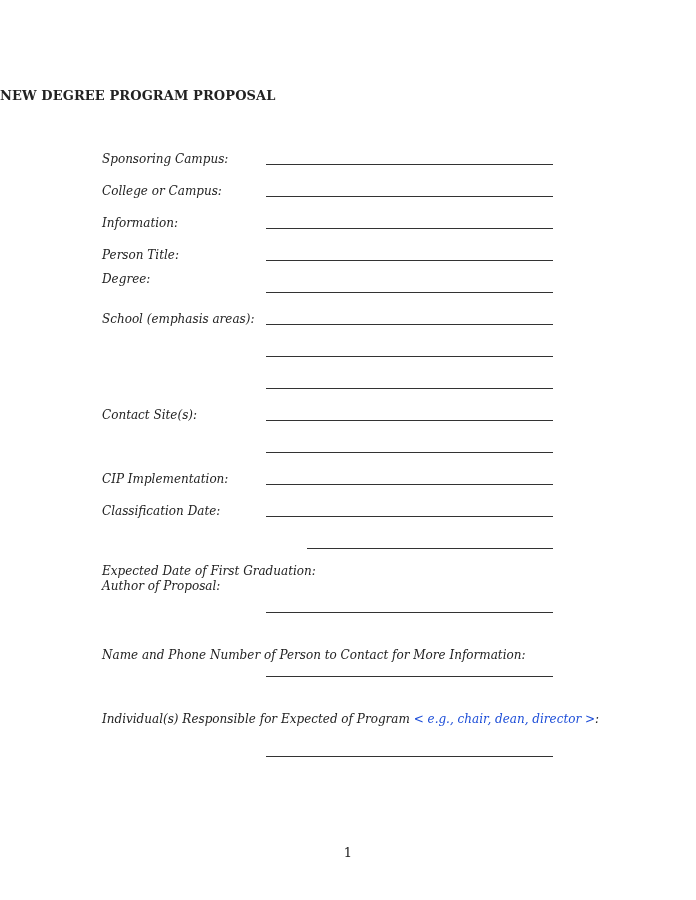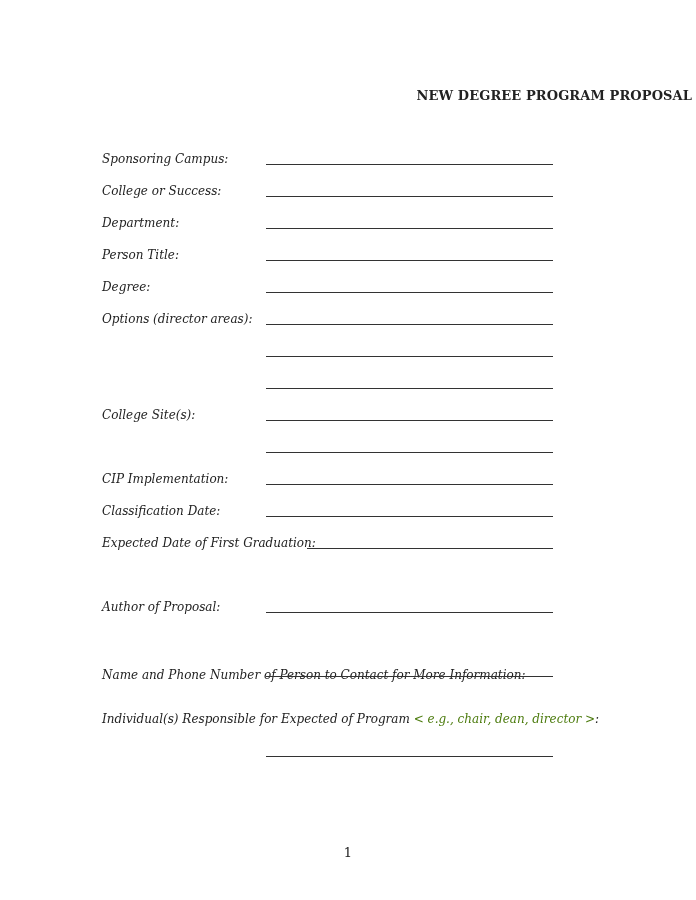--- a/index.html
+++ b/index.html
@@ -1,64 +1,64 @@
 <!DOCTYPE html>
 <html><head>
   <meta charset="utf-8">
   <style>
     html, body { margin:0; padding:0; background:#ffffff; }
     body { width:696px; height:900px; position:relative; overflow:hidden;
       font-family:"DejaVu Serif","Liberation Serif",serif; color:#222; }
-    .title { position:absolute; top:88px; left:0; width:692px; text-align:right;
+    .title { position:absolute; top:88px; left:0; width:692px; text-align:left;
       font-weight:bold; font-size:13px; letter-spacing:0.1px; }
     .label { position:absolute; left:102px; font-size:12px; white-space:nowrap;font-style:italic; }
     .line { position:absolute; left:266px; width:287px; height:0; border-top:1px solid #333; }
-    .hint { color:#4d7c0f; }
+    .hint { color:#1d4ed8; }
     .pagenum { position:absolute; top:845px; left:0; width:696px; text-align:center; font-size:13px; }
   </style>
 </head>
 <body>
 
 <div class="title">NEW DEGREE PROGRAM PROPOSAL</div>
 
 <div class="label" style="top:152px">Sponsoring Campus:</div>
 <div class="line" style="top:164px"></div>
 
-<div class="label" style="top:184px">College or Success:</div>
+<div class="label" style="top:184px">College or Campus:</div>
 <div class="line" style="top:196px"></div>
 
-<div class="label" style="top:216px">Department:</div>
+<div class="label" style="top:216px">Information:</div>
 <div class="line" style="top:228px"></div>
 
 <div class="label" style="top:248px">Person Title:</div>
 <div class="line" style="top:260px"></div>
 
-<div class="label" style="top:280px">Degree:</div>
+<div class="label" style="top:272px">Degree:</div>
 <div class="line" style="top:292px"></div>
 
-<div class="label" style="top:312px">Options (director areas):</div>
+<div class="label" style="top:312px">School (emphasis areas):</div>
 <div class="line" style="top:324px"></div>
 <div class="line" style="top:356px"></div>
 <div class="line" style="top:388px"></div>
 
-<div class="label" style="top:408px">College Site(s):</div>
+<div class="label" style="top:408px">Contact Site(s):</div>
 <div class="line" style="top:420px"></div>
 <div class="line" style="top:452px"></div>
 
 <div class="label" style="top:472px">CIP Implementation:</div>
 <div class="line" style="top:484px"></div>
 
 <div class="label" style="top:504px">Classification Date:</div>
 <div class="line" style="top:516px"></div>
 
-<div class="label" style="top:536px">Expected Date of First Graduation:</div>
+<div class="label" style="top:564px">Expected Date of First Graduation:</div>
 <div class="line" style="top:548px; left:307px; width:246px"></div>
 
-<div class="label" style="top:600px">Author of Proposal:</div>
+<div class="label" style="top:579px">Author of Proposal:</div>
 <div class="line" style="top:612px"></div>
 
-<div class="label" style="top:668px">Name and Phone Number of Person to Contact for More Information:</div>
+<div class="label" style="top:648px">Name and Phone Number of Person to Contact for More Information:</div>
 <div class="line" style="top:676px"></div>
 
 <div class="label" style="top:712px"><span>Individual(s) Responsible for Expected of Program </span><span class="hint">&lt; e.g., chair, dean, director &gt;</span><span>:</span></div>
 <div class="line" style="top:756px"></div>
 
 <div class="pagenum">1</div>
 
 </body></html>

